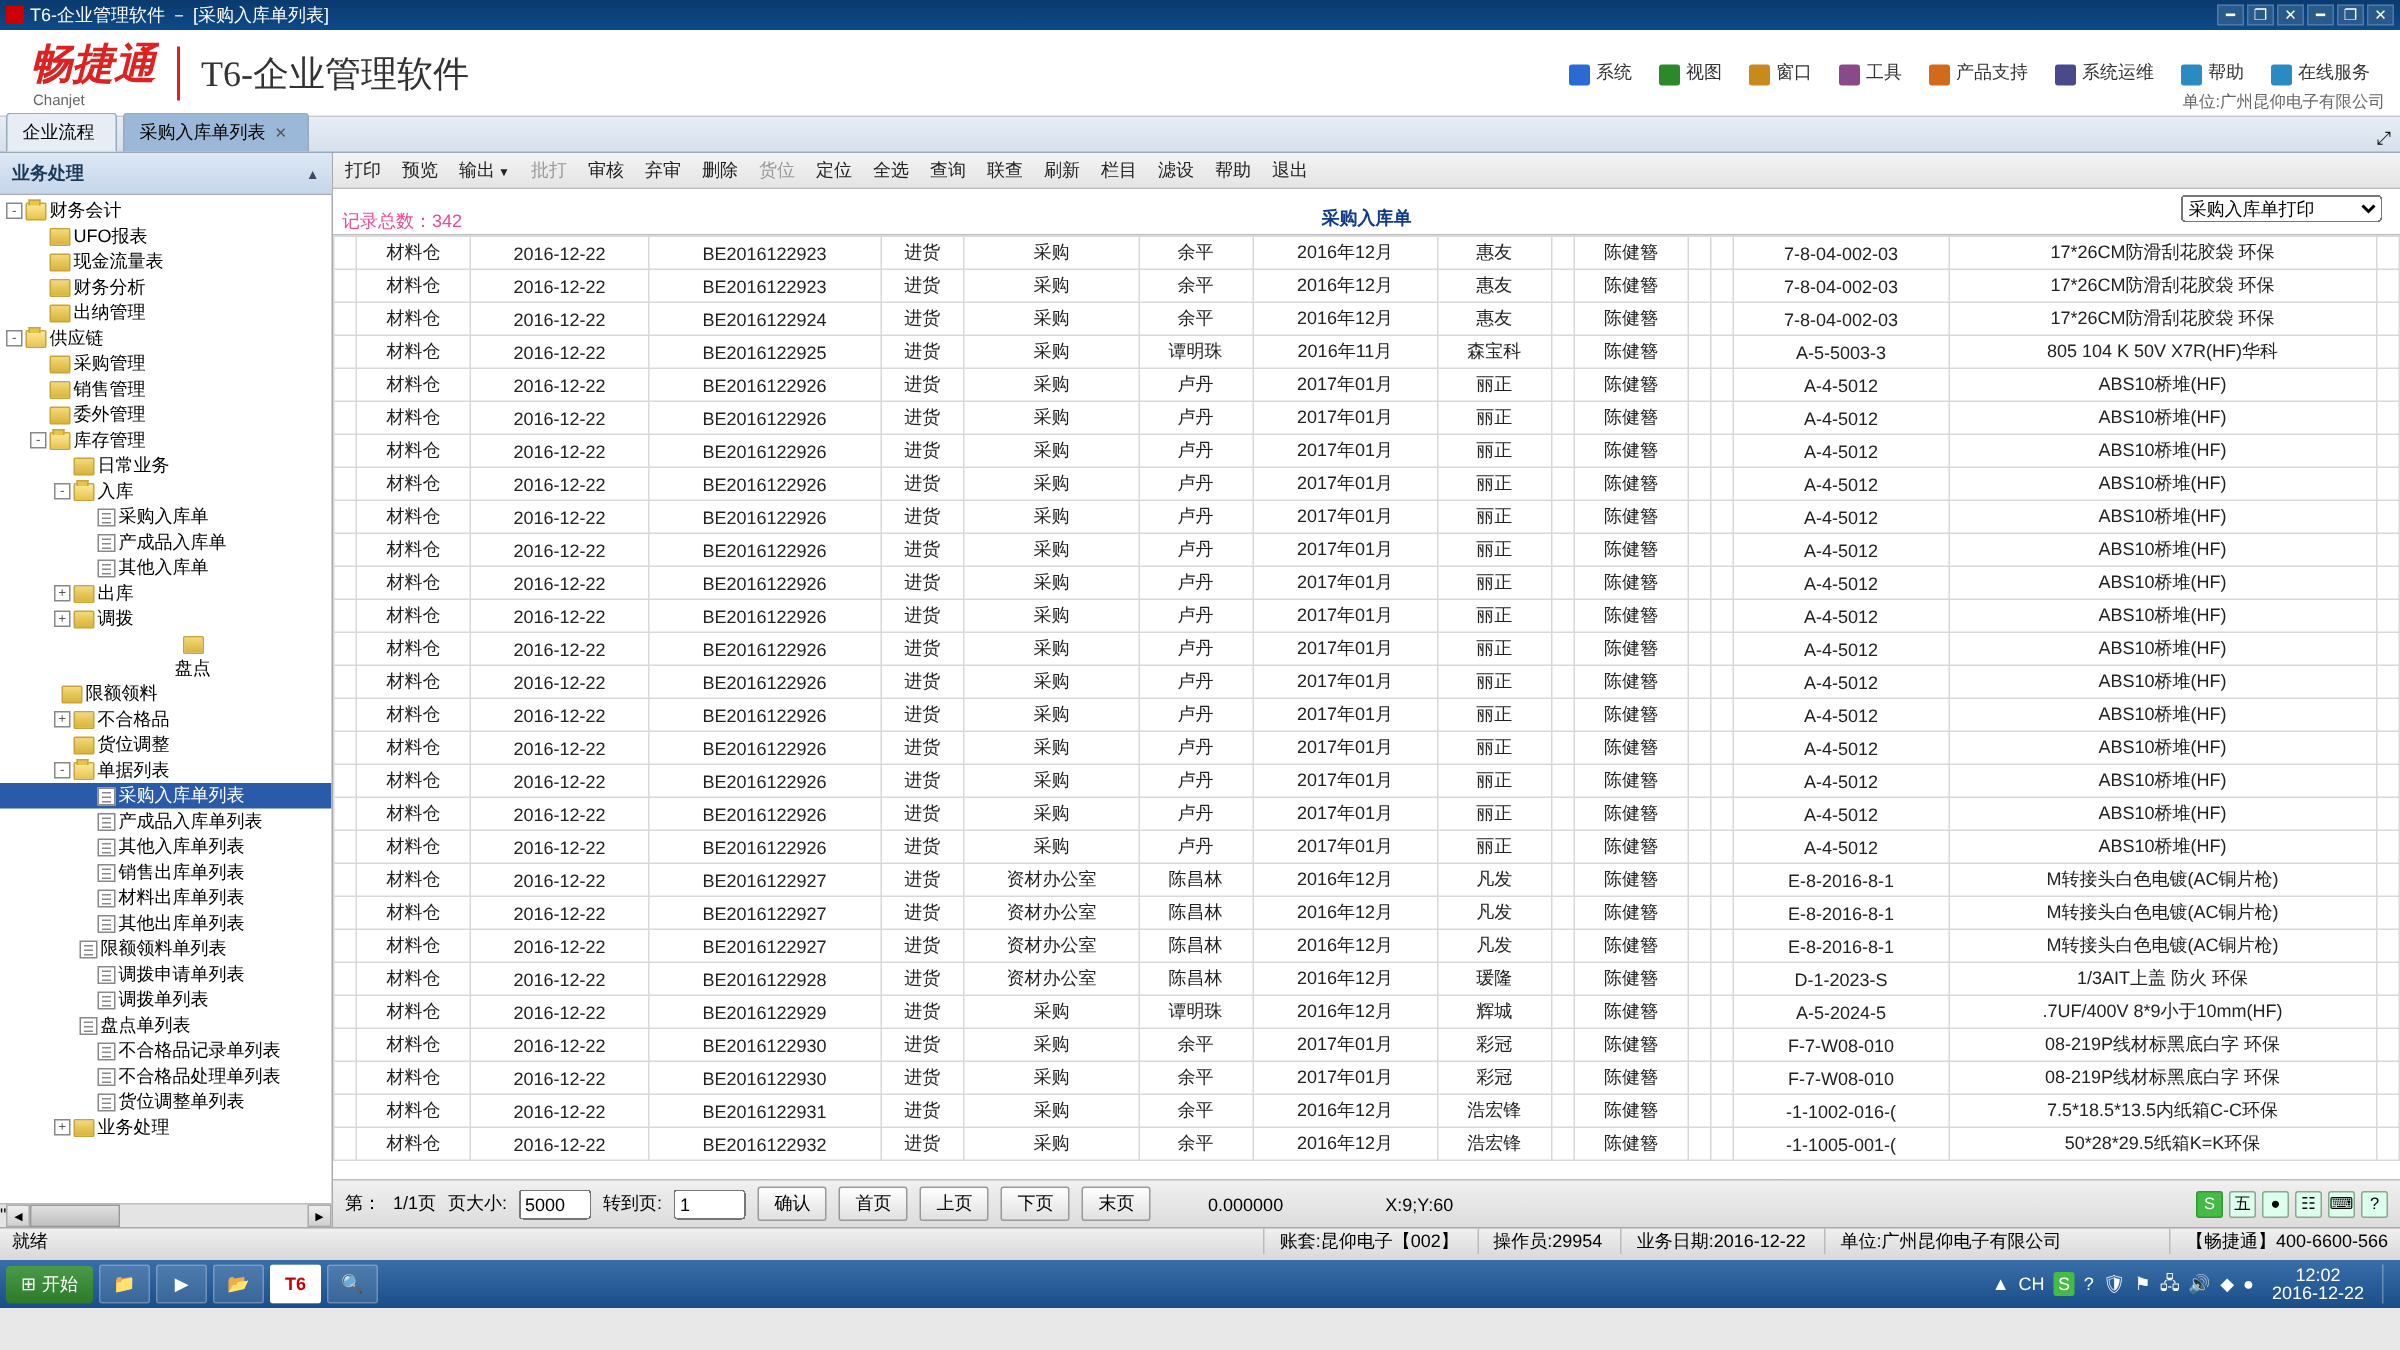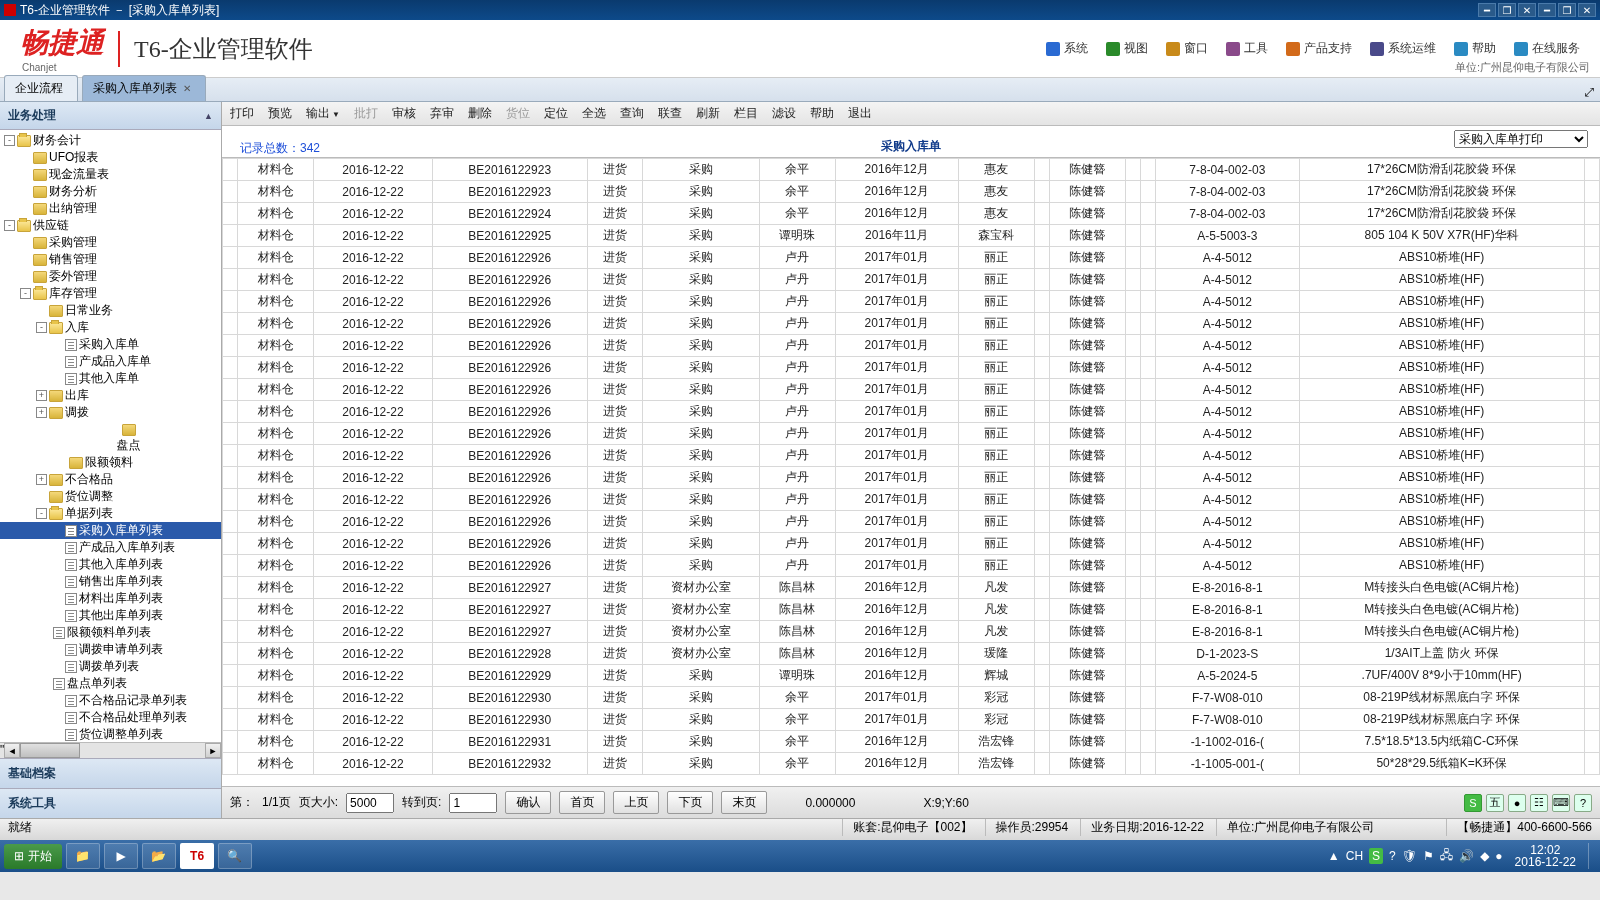--- a/index.html
+++ b/index.html
@@ -7,21 +7,21 @@
 .titlebar { background:linear-gradient(#0a3a6e,#0d4a8a); color:#fff; height:20px; display:flex; align-items:center; padding:0 4px; }
 .titlebar .t-icon { width:12px; height:12px; background:#c00; margin-right:4px; display:inline-block; }
 .titlebar .wc { margin-left:auto; display:flex; gap:2px; }
 .titlebar .wc span { width:18px; height:14px; background:#2a5a8a; border:1px solid #4a7aaa; display:flex; align-items:center; justify-content:center; cursor:pointer; font-size:10px; }
 .brandbar { background:#fff; height:58px; display:flex; align-items:center; padding:0 20px; border-bottom:1px solid #ccc; position:relative; }
 .brandbar .logo { color:#d22; font-size:28px; font-weight:bold; font-style:italic; }
 .brandbar .logosub { color:#666; font-size:10px; margin-left:2px; }
 .brandbar .divider { width:2px; height:36px; background:#d22; margin:0 14px; }
 .brandbar .prod { color:#333; font-size:24px; font-family:"Microsoft YaHei"; }
 .brandbar .menus { margin-left:auto; display:flex; gap:18px; align-items:center; }
-.brandbar .menus .mi { display:flex; align-items:center; gap:4px; cursor:pointer; color:#333; }
+.brandbar .menus .mi { display:flex; align-items:flex-end; gap:4px; cursor:pointer; color:#333; }
 .brandbar .menus .mi .ic { width:14px; height:14px; }
 .brandbar .sub { position:absolute; right:10px; bottom:2px; color:#666; font-size:11px; }
 .tabbar { background:linear-gradient(#e6edf5,#d6e0ec); height:24px; display:flex; align-items:flex-end; border-bottom:1px solid #9ab; position:relative; }
 .tabbar .tab { padding:4px 14px 4px 10px; border:1px solid #9ab; border-bottom:none; margin-left:4px; background:#e6edf5; border-radius:3px 3px 0 0; display:flex; align-items:center; gap:6px; cursor:pointer; }
 .tabbar .tab.active { background:#9cb8d8; }
 .tabbar .tab .x { font-size:10px; color:#555; }
 .tabbar .expand { margin-left:auto; padding:2px 6px; cursor:pointer; }
 .main { display:flex; height:716px; }
 .sidebar { width:222px; background:#fff; border-right:1px solid #aaa; display:flex; flex-direction:column; }
 .sidehdr { background:linear-gradient(#dde8f4,#c5d6ea); padding:5px 8px; font-weight:bold; border-bottom:1px solid #aab; color:#1a3a5a; display:flex; align-items:center; justify-content:space-between; }
@@ -39,21 +39,21 @@
 .sidefoot { }
 .sidefoot .sf { background:linear-gradient(#dde8f4,#c5d6ea); padding:6px 8px; border-top:1px solid #aab; font-weight:bold; color:#1a3a5a; cursor:pointer; }
 .content { flex:1; display:flex; flex-direction:column; background:#fff; overflow:hidden; }
 .toolbar { background:linear-gradient(#f4f4f4,#e4e4e4); border-bottom:1px solid #bbb; padding:3px 8px; display:flex; gap:14px; align-items:center; }
 .toolbar span { cursor:pointer; color:#222; }
 .toolbar span.dis { color:#999; }
 .toolbar span .dd { font-size:8px; margin-left:2px; }
 .printsel { margin-left:auto; margin-right:6px; }
 .printsel select { font-size:12px; width:134px; }
 .doctitle { text-align:center; padding:10px 0 2px; color:#103a8a; font-size:16px; font-weight:bold; font-family:"Microsoft YaHei"; position:relative; }
-.reccount { position:absolute; left:18px; bottom:0; font-size:12px; color:#1d4ed8; font-weight:normal; }
+.reccount { position:absolute; left:6px; bottom:0; font-size:12px; color:#ec4899; font-weight:normal; }
 .grid { flex:1; overflow:auto; border-top:1px solid #bbb; }
 .grid table { border-collapse:collapse; width:100%; }
 .grid th { background:linear-gradient(#f4f4f4,#e0e0e0); border:1px solid #bbb; padding:3px 4px; font-weight:normal; position:sticky; top:0; white-space:nowrap; }
 .grid td { border:1px solid #d8d8d8; padding:2px 4px; text-align:center; white-space:nowrap; color:#222; }
 .pager { background:linear-gradient(#f0f0f0,#dcdcdc); border-top:1px solid #bbb; padding:4px 8px; display:flex; align-items:center; gap:8px; }
 .pager .btn { border:1px solid #999; background:linear-gradient(#fff,#e0e0e0); padding:2px 10px; cursor:pointer; border-radius:2px; }
 .pager input { width:48px; font-size:12px; padding:1px 2px; }
 .pager .ime { margin-left:auto; display:flex; gap:4px; align-items:center; }
 .pager .ime span { width:18px; height:18px; display:flex; align-items:center; justify-content:center; border:1px solid #8a8; background:#dfe; border-radius:2px; font-size:11px; }
 .statusbar { background:linear-gradient(#f0f0f0,#d8d8d8); border-top:1px solid #aaa; height:22px; display:flex; align-items:flex-start; padding:0 8px; gap:12px; }
@@ -233,21 +233,21 @@
         <div class="nd" style="padding-left: 36px;">
           <span class="exp">+</span>
           <span class="fic closed"></span>
           <span>调拨</span>
         </div>
         <div class="nd" style="padding-left: 36px; flex-direction: column;">
           <span class="sp"></span>
           <span class="fic closed"></span>
           <span>盘点</span>
         </div>
-        <div class="nd" style="padding-left: 56px;">
+        <div class="nd" style="padding-left: 28px;">
           <span class="sp"></span>
           <span class="fic closed"></span>
           <span>限额领料</span>
         </div>
         <div class="nd" style="padding-left: 36px;">
           <span class="exp">+</span>
           <span class="fic closed"></span>
           <span>不合格品</span>
         </div>
         <div class="nd" style="padding-left: 36px;">
@@ -330,24 +330,20 @@
           <span class="fic closed"></span>
           <span>业务处理</span>
         </div>
       </div>
     <div class="hscroll">"
       <span class="ar">◄</span>
       <div class="track">
           <div class="thumb"></div>
         </div>
       <span class="ar">►</span>
-    </div>
-    <div class="sidefoot">
-      <div class="sf">基础档案</div>
-      <div class="sf">系统工具</div>
     </div>
   </div>
 
   <div class="content">
     <div class="toolbar" id="toolbar">
     <span>打印</span>
         <span>预览</span>
         <span>输出<span class="dd">▼</span></span>
         <span class="dis">批打</span>
         <span>审核</span>

